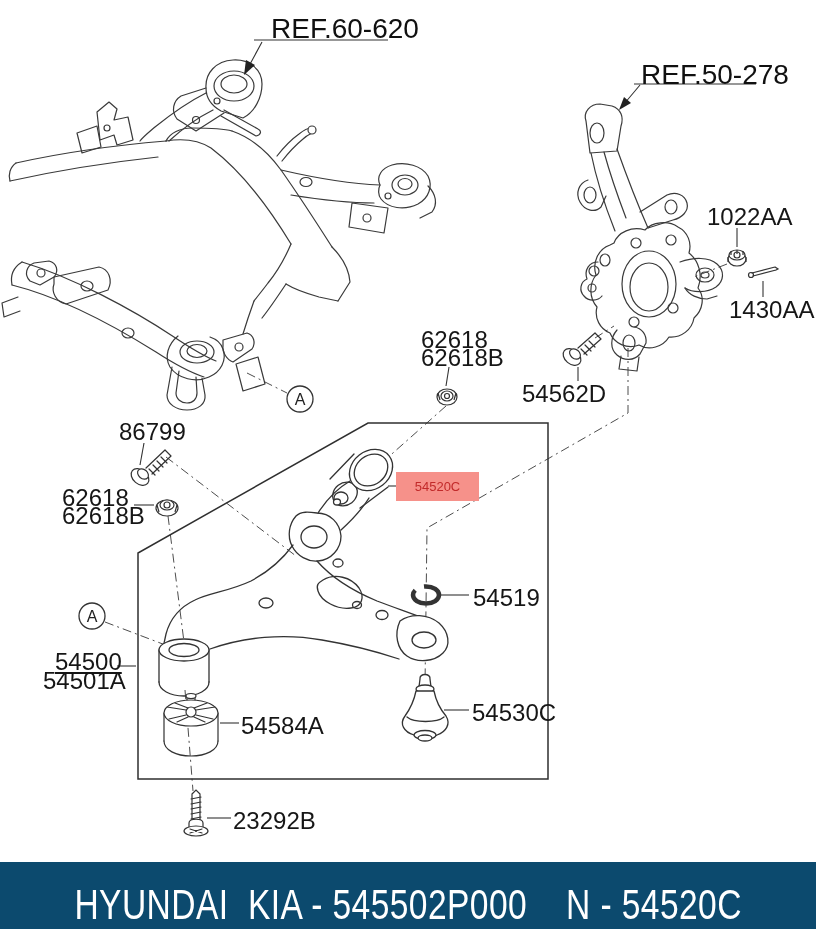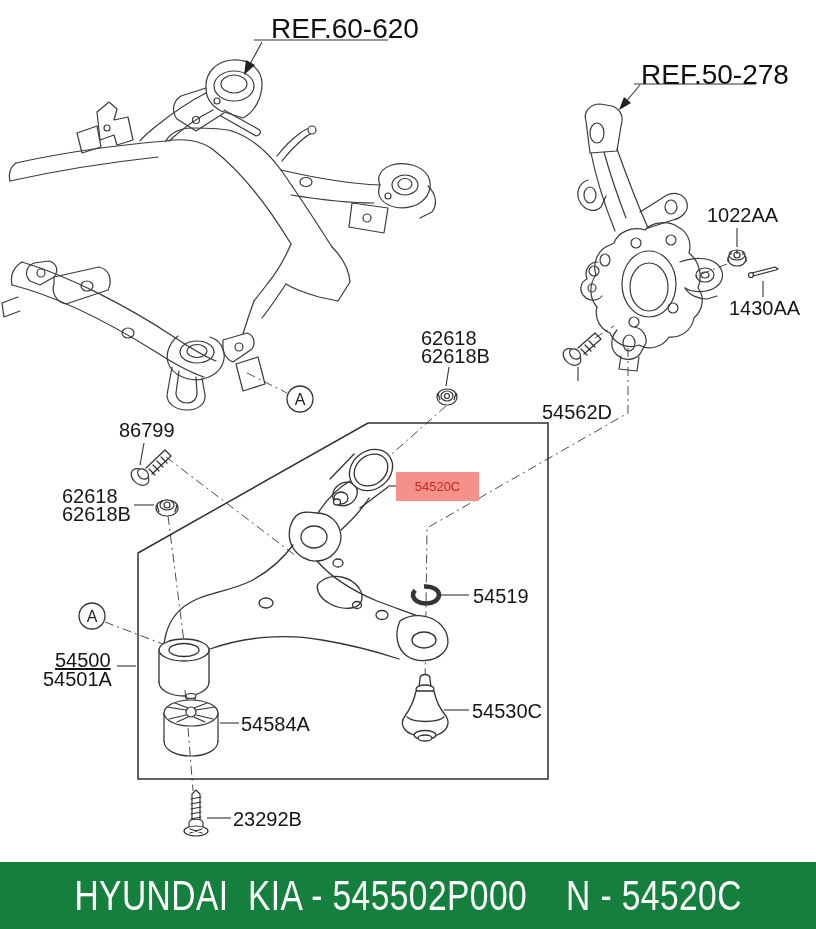--- a/index.html
+++ b/index.html
@@ -1,25 +1,25 @@
 <!DOCTYPE html>
 <html><head>
 <meta charset="utf-8">
 <style>
   html,body{margin:0;padding:0;background:#fff;}
   .stage{position:relative;width:816px;height:929px;background:#ffffff;
          font-family:"Liberation Sans",sans-serif;overflow:hidden;}
   .stage svg{position:absolute;left:0;top:0;}
-  .lbl{position:absolute;font-size:20px;color:#161616;white-space:pre;line-height:1;}
+  .lbl{position:absolute;font-size:24px;color:#161616;white-space:pre;line-height:1;}
   .ref{font-size:28px;color:#101010;}
   .hl{position:absolute;left:396px;top:472px;width:83px;height:29px;
       background:#f6918a;color:#c22a2a;display:flex;align-items:center;
       justify-content:center;font-size:13px;}
   .footer{position:absolute;left:0;top:862px;width:816px;height:67px;
-          background:#15803d;display:flex;align-items:center;justify-content:center;}
+          background:#0c4a6e;display:flex;align-items:flex-end;justify-content:center;}
   .footer-text{font-size:42px;color:#ffffff;white-space:pre;transform:scaleX(0.8);
                transform-origin:center;letter-spacing:0.5px;}
 </style>
 </head>
 <body>
 
 <div class="stage">
 
 <svg width="816" height="862" viewBox="0 0 816 862">
 
@@ -253,21 +253,21 @@
     <circle cx="92" cy="616" r="13" fill="#fff" stroke="#333" stroke-width="1.3"></circle>
     <text x="92" y="622" font-size="16" text-anchor="middle" fill="#222">A</text>
   </g>
 </svg>
 
 <div class="lbl ref" style="left:271px;top:15px;">REF.60-620</div>
 <div class="lbl ref" style="left:641px;top:61px;">REF.50-278</div>
 
 <div class="lbl" style="left:707px;top:205px;">1022AA</div>
 <div class="lbl" style="left:729px;top:298px;">1430AA</div>
-<div class="lbl" style="left:542px;top:382px;margin-top:20px;">54562D</div>
+<div class="lbl" style="left:522px;top:382px;">54562D</div>
 
 <div class="lbl" style="left:421px;top:328px;">62618</div>
 <div class="lbl" style="left:421px;top:346px;">62618B</div>
 
 <div class="lbl" style="left:119px;top:420px;">86799</div>
 
 <div class="lbl" style="left:62px;top:486px;">62618</div>
 <div class="lbl" style="left:62px;top:504px;">62618B</div>
 
 <div class="hl">54520C</div>

